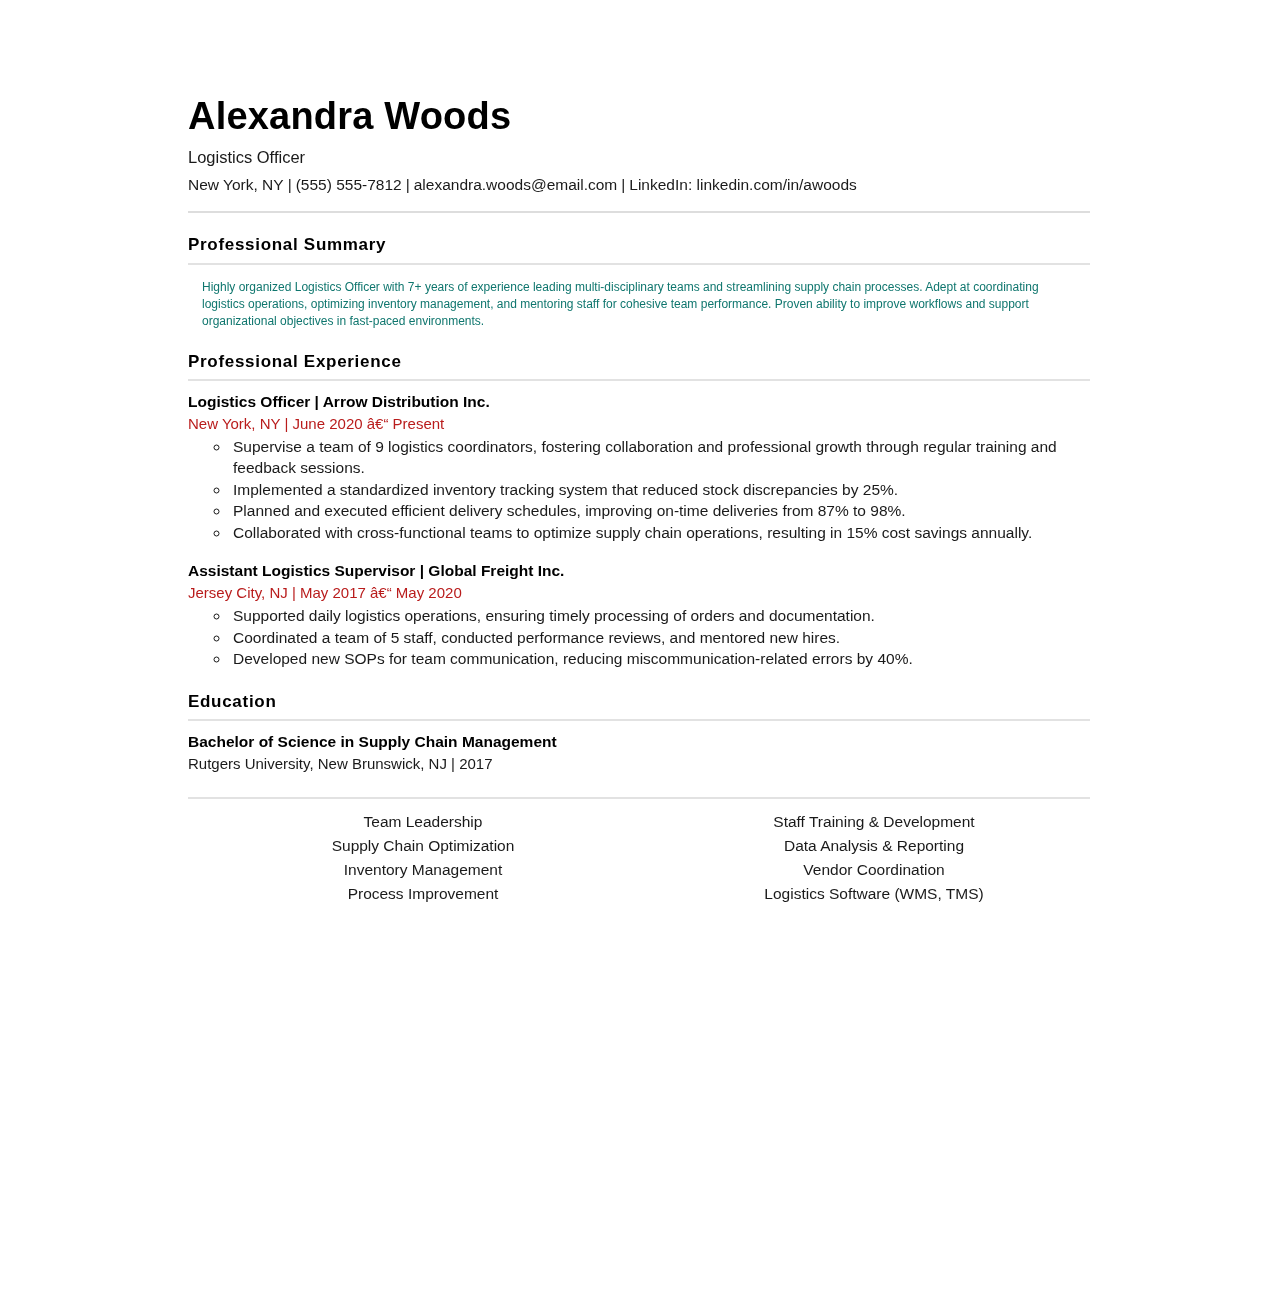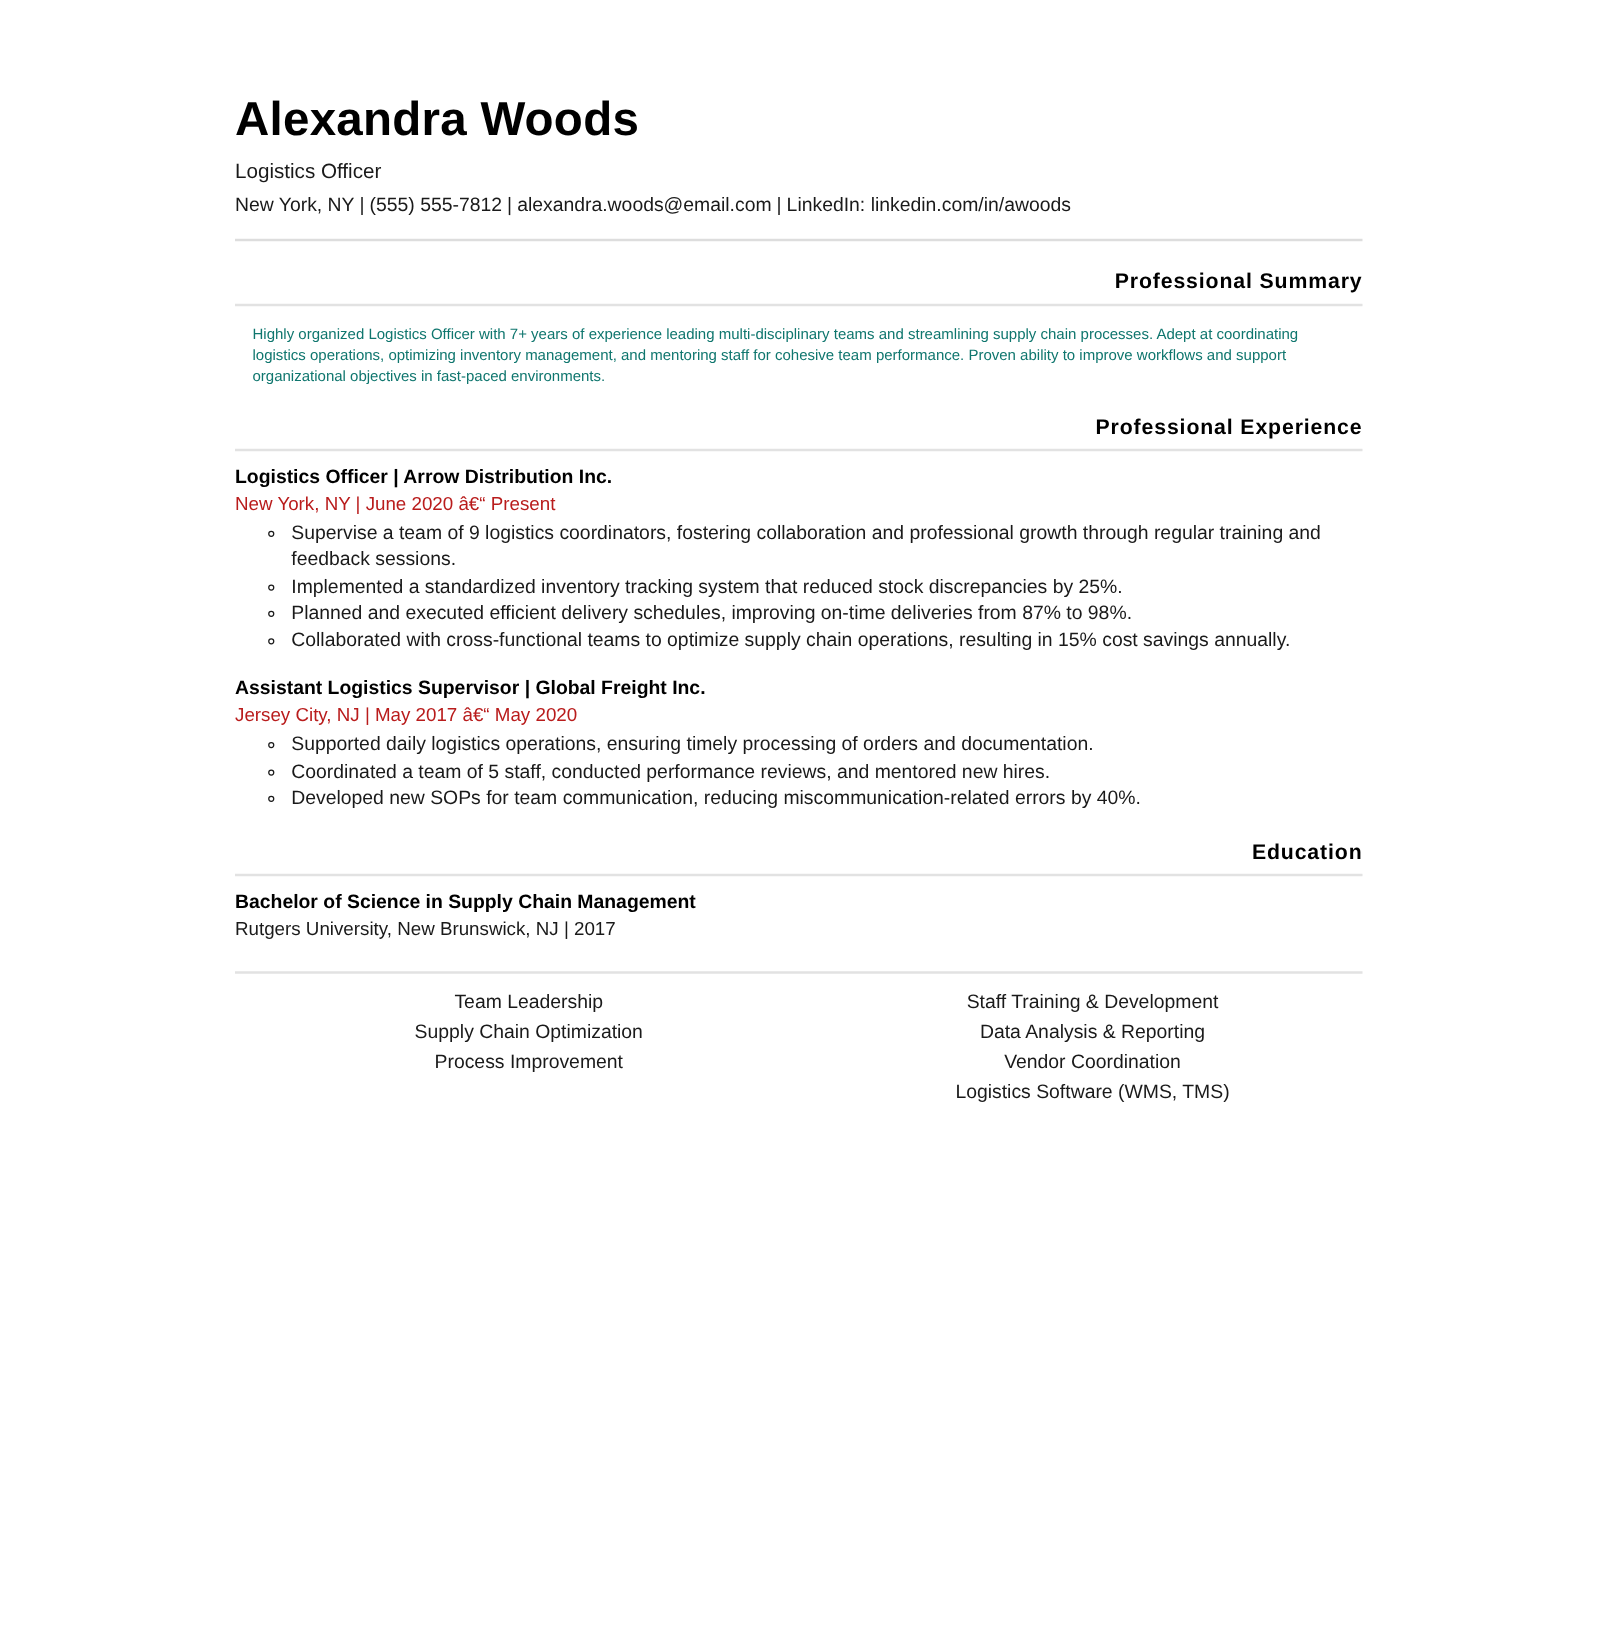--- a/index.html
+++ b/index.html
@@ -19,21 +19,21 @@
     width: 1278px;
     height: 1300px;
     background: #ffffff;
     position: relative;
     box-sizing: border-box;
   }
 
   .resume {
     position: absolute;
     left: 188px;
-    top: 76px;
+    top: 96px;
     width: 902px;
   }
 
   
   .name {
     font-size: 38px;
     font-weight: bold;
     line-height: 1.08;
     letter-spacing: 0.2px;
     color: #000000;
@@ -66,21 +66,20 @@
   .section {
     margin-top: 22px;
   }
   .section-title {
     font-size: 17px;
     font-weight: bold;
     letter-spacing: 0.7px;
     color: #000000;
     margin: 0 0 7px 0;
     line-height: 1.2;
-    text-align: right;
   }
   .section-rule {
     border: 0;
     border-top: 2px solid #e2e2e2;
     margin: 0 0 11px 0;
     width: 902px;
   }
 
   .summary-text {
     font-size: 12px;
@@ -210,20 +209,21 @@
       <div class="edu-degree">Bachelor of Science in Supply Chain Management</div>
       <div class="edu-meta">Rutgers University, New Brunswick, NJ  |  2017</div>
     </div>
 
     <div class="section">
       <hr class="section-rule">
       <div class="skills-grid">
         <div class="skills-col">
           <div class="skill-item">Team Leadership</div>
           <div class="skill-item">Supply Chain Optimization</div>
+          <div class="skill-item">Inventory Management</div>
           <div class="skill-item">Process Improvement</div>
         </div>
         <div class="skills-col second">
           <div class="skill-item">Staff Training &amp; Development</div>
           <div class="skill-item">Data Analysis &amp; Reporting</div>
           <div class="skill-item">Vendor Coordination</div>
           <div class="skill-item">Logistics Software (WMS, TMS)</div>
         </div>
       </div>
     </div>

